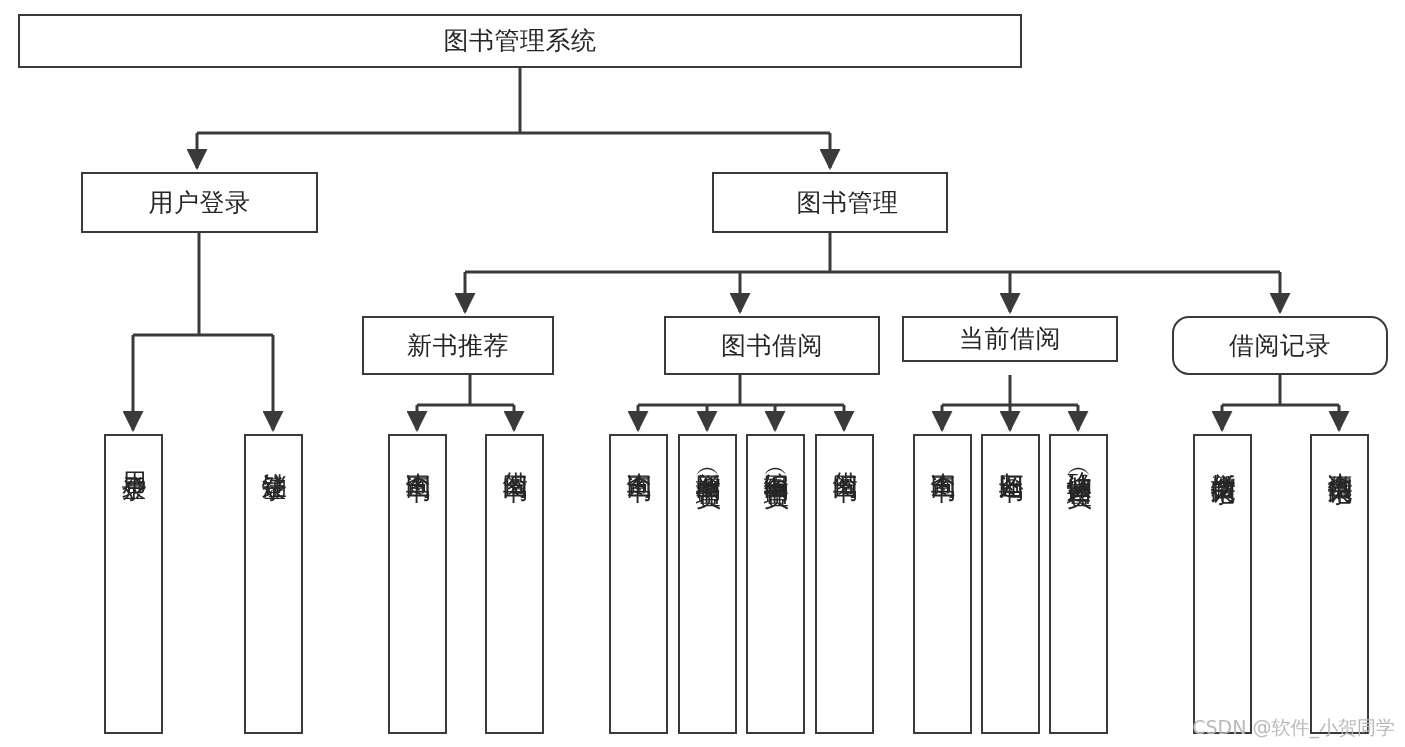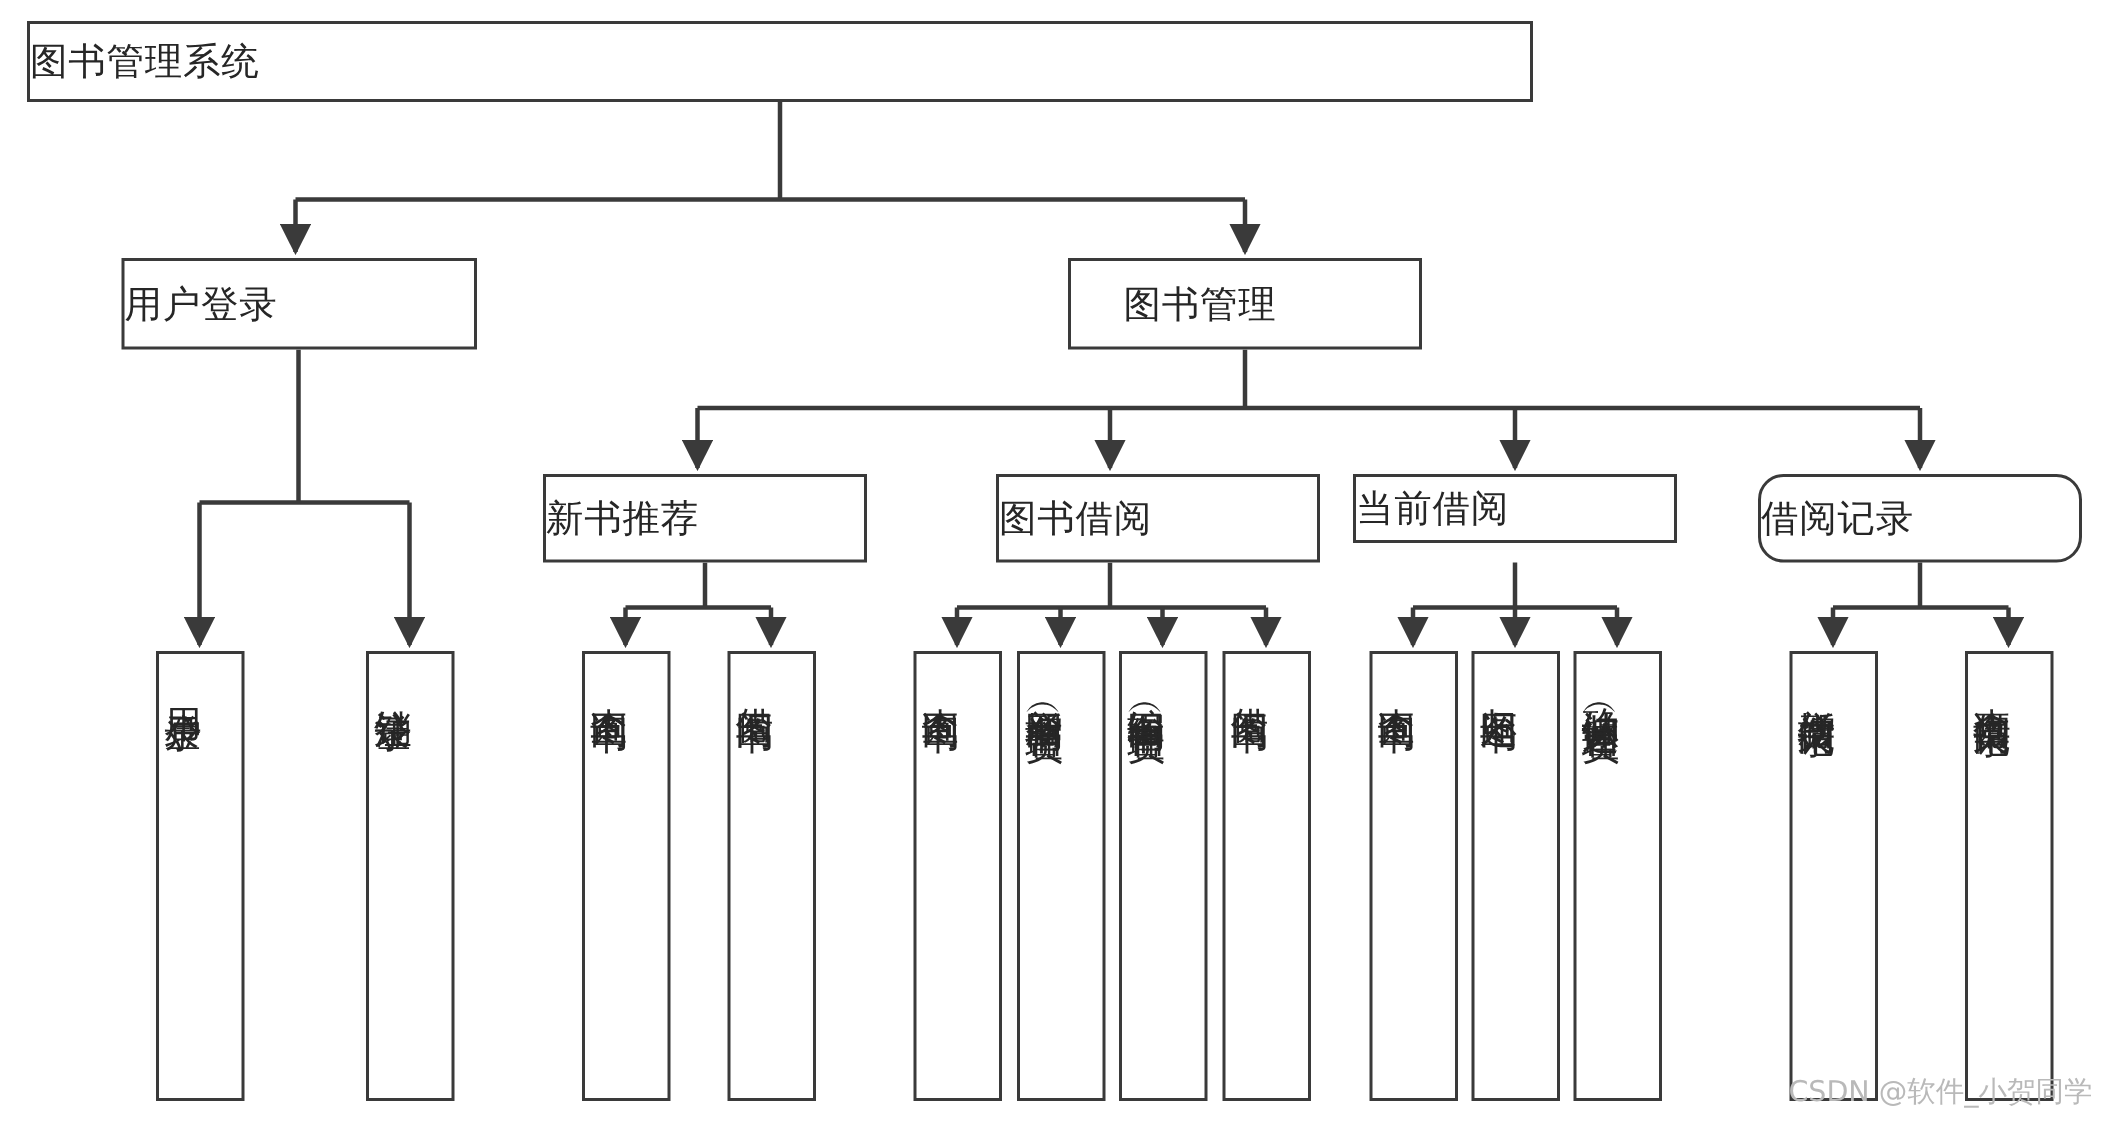--- a/index.html
+++ b/index.html
@@ -25,20 +25,21 @@
     width: 1405px;
     height: 747px;
   }
   .node {
     position: absolute;
     box-sizing: border-box;
     border: 2px solid #3a3a3a;
     background: #ffffff;
     display: flex;
     align-items: center;
+    justify-content: center;
     z-index: 2;
   }
   .node .node-label {
     color: #262626;
     letter-spacing: 0.5px;
     text-align: center;
     white-space: pre;
     line-height: 1.18;
   }
   .node.horiz .node-label {
@@ -125,21 +126,21 @@
     <span class="node-label">图书管理系统</span>
   </div>
 
   <div class="node horiz" style="left:81px; top:172px; width:237px; height:61px;">
     <span class="node-label">用户登录</span>
   </div>
   <div class="node horiz" style="left:712px; top:172px; width:236px; height:61px;padding-left:35px;">
     <span class="node-label">图书管理</span>
   </div>
 
-  <div class="node horiz" style="left:362px; top:316px; width:216px; height:59px;">
+  <div class="node horiz" style="left:362px; top:316px; width:192px; height:59px;">
     <span class="node-label">新书推荐</span>
   </div>
   <div class="node horiz" style="left:664px; top:316px; width:216px; height:59px;">
     <span class="node-label">图书借阅</span>
   </div>
   <div class="node horiz" style="left:902px; top:316px; width:216px; height:46px;">
     <span class="node-label">当前借阅</span>
   </div>
   <div class="node horiz" style="left:1172px; top:316px; width:216px; height:59px;border-radius:17px;">
     <span class="node-label">借阅记录</span>

